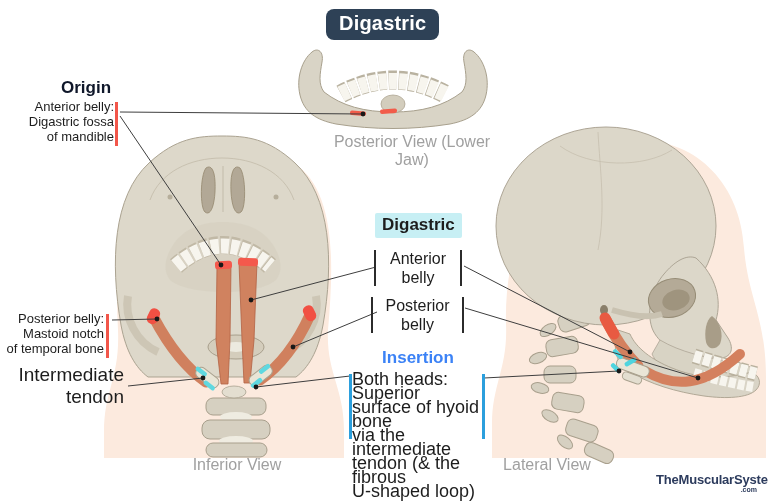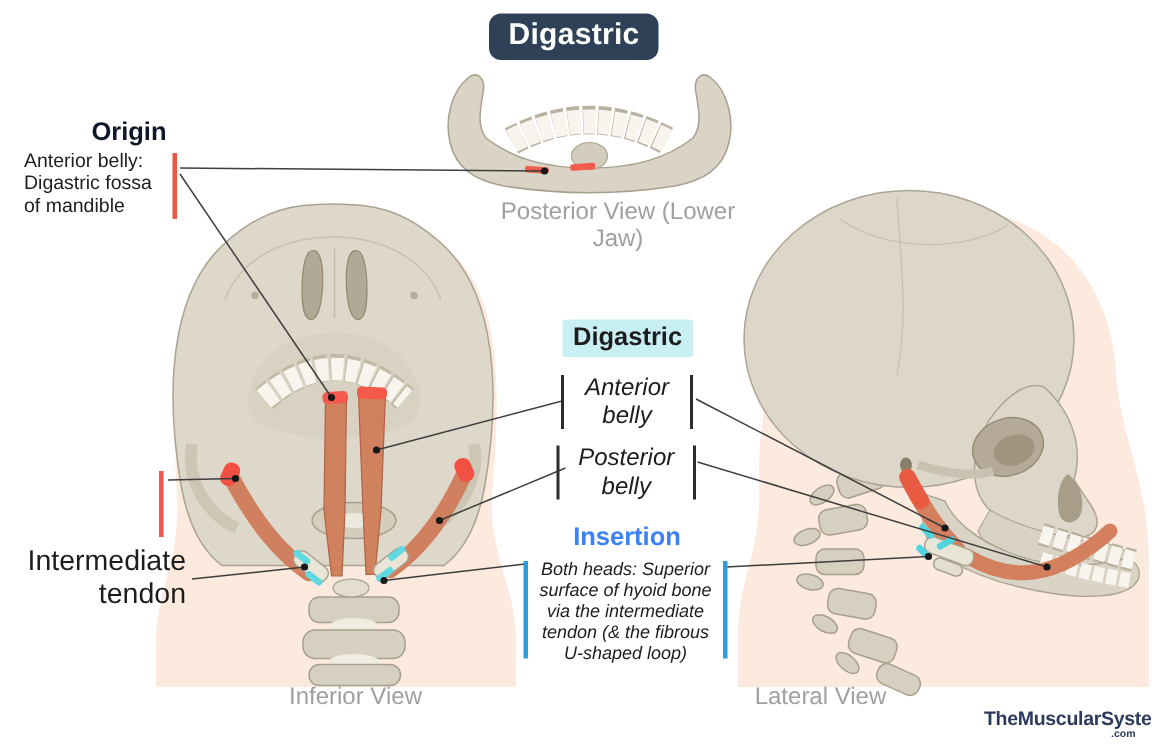--- a/index.html
+++ b/index.html
@@ -5,39 +5,39 @@
   html,body{margin:0;padding:0;background:#fff;}
   .canvas{position:relative;width:768px;height:501px;background:#ffffff;overflow:hidden;
           font-family:"Liberation Sans",sans-serif;color:#1d1d1d;}
   .canvas svg{position:absolute;left:0;top:0;}
   .abs{position:absolute;}
   .pre{white-space:pre-line;}
   .title-badge{left:326px;top:9px;background:#2e4156;color:#fff;font-weight:bold;
                font-size:20px;padding:3px 13px 5px;border-radius:8px;letter-spacing:.2px;}
   .heading-red{left:36px;top:78px;width:100px;text-align:center;color:#0f172a;
                font-weight:bold;font-size:17px;}
-  .ann{font-size:13px;line-height:15px;color:#1d1d1d;}
+  .ann{font-size:13px;line-height:15px;text-align:right;color:#1d1d1d;}
   .ann-origin-ant{left:16px;top:99px;width:98px;}
   .ann-origin-post{left:2px;top:311px;width:102px;}
   .redbar{width:3px;background:#f2564a;}
   .redbar.a{left:115px;top:102px;height:44px;}
   .redbar.b{left:106px;top:314px;height:44px;}
   .intermediate{left:0px;top:364px;width:124px;text-align:right;font-size:19px;line-height:22px;}
   .digastric-label{left:375px;top:213px;background:#c7eff4;font-weight:bold;font-size:17px;
                    padding:2px 7px 3px;border-radius:2px;}
-  .belly{display:flex;justify-content:space-between;align-items:center;font-style:italic;}
+  .belly{display:flex;justify-content:space-between;align-items:center;}
   .belly .bar{width:2px;height:36px;background:#2b2b2b;}
   .belly .txt{flex:1;text-align:center;font-size:16px;line-height:19px;}
   .belly.ant{left:374px;top:249px;width:88px;}
   .belly.post{left:371px;top:296px;width:93px;gap:12px;}
   .heading-blue{left:374px;top:348px;width:88px;text-align:center;color:#3b82f6;
                 font-weight:bold;font-size:17px;}
   .insertion-block{left:349px;top:372px;width:136px;display:flex;justify-content:space-between;}
   .insertion-block .bluebar{width:3px;height:65px;background:#2b9fdd;margin-top:2px;}
-  .insertion-block .txt{flex:1;text-align:center;font-size:12px;line-height:14px;font-style:italic;}
+  .insertion-block .txt{flex:1;font-size:18px;line-height:14px;}
   .caption{color:#a0a0a0;font-size:16px;text-align:center;}
   .cap-jaw{left:326px;top:133px;width:172px;}
   .cap-inf{left:178px;top:456px;width:118px;}
   .cap-lat{left:488px;top:456px;width:118px;}
   .brand{left:656px;top:470px;width:104px;text-align:right;color:#2c3b5d;}
   .brand .site{font-weight:bold;font-size:13px;letter-spacing:-.2px;}
   .brand .tld{display:block;font-size:7px;font-weight:bold;margin-top:-2px;padding-right:3px;}
 </style>
 </head>
 <body>
@@ -167,20 +167,23 @@
   </svg>
 
   <div class="abs title-badge">Digastric</div>
 
   <div class="abs heading-red">Origin</div>
   <div class="abs ann ann-origin-ant pre">Anterior belly:
 Digastric fossa
 of mandible</div>
   <div class="abs redbar a"></div>
 
+  <div class="abs ann ann-origin-post pre">Posterior belly:
+Mastoid notch
+of temporal bone</div>
   <div class="abs redbar b"></div>
 
   <div class="abs intermediate pre">Intermediate
 tendon</div>
 
   <div class="abs digastric-label">Digastric</div>
 
   <div class="abs belly ant">
     <div class="bar"></div>
     <div class="txt pre">Anterior

